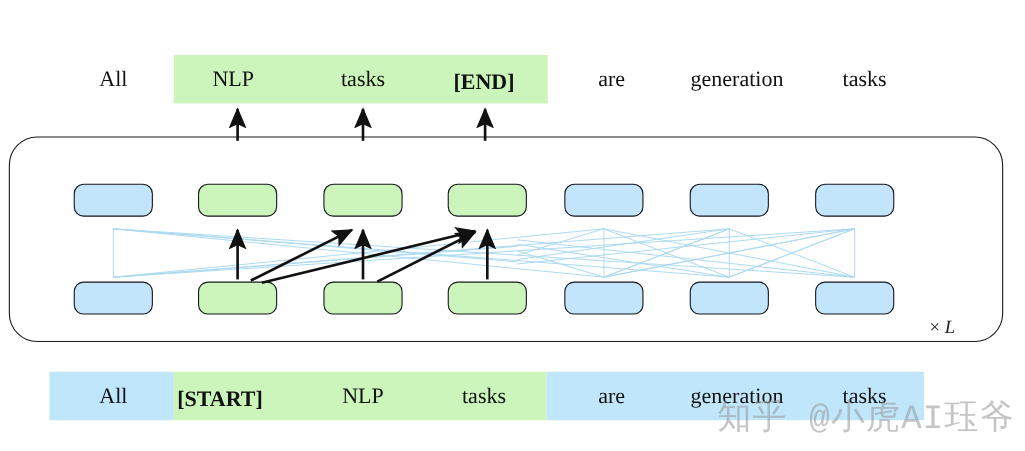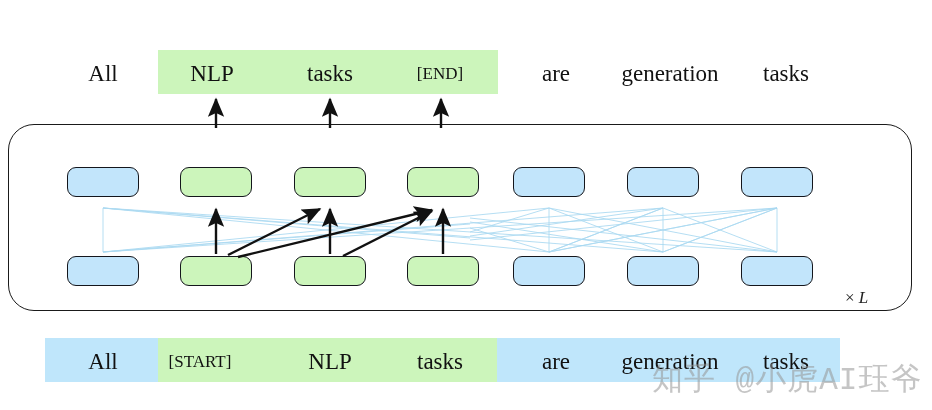--- a/index.html
+++ b/index.html
@@ -47,22 +47,22 @@
   }
 
   
   .word {
     position: absolute;
     text-align: center;
     color: #111111;
     white-space: nowrap;
     line-height: 1;
   }
-  .word-lg { font-size: 23px; }
-  .word-sm { font-size: 17px; }
+  .word-lg { font-size: 20px; }
+  .word-sm { font-size: 20px; font-weight: bold; }
 
   
   .top-word { top: 62px; }
   
   .bot-word { top: 350px; }
 
   
   #transformer-block {
     position: absolute;
     left: 8px;

